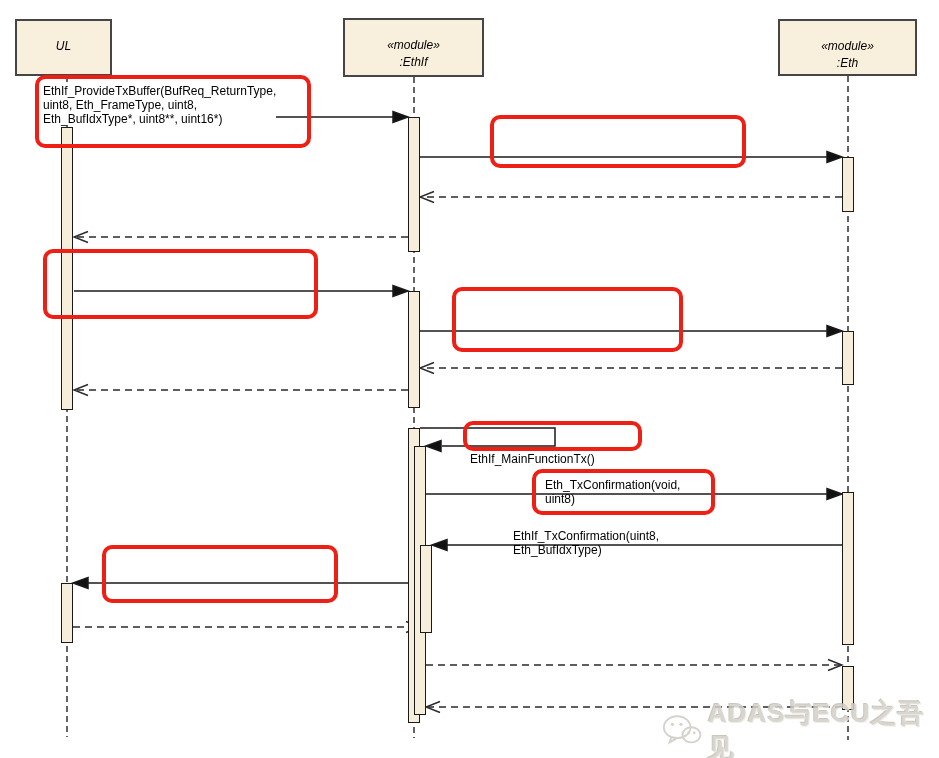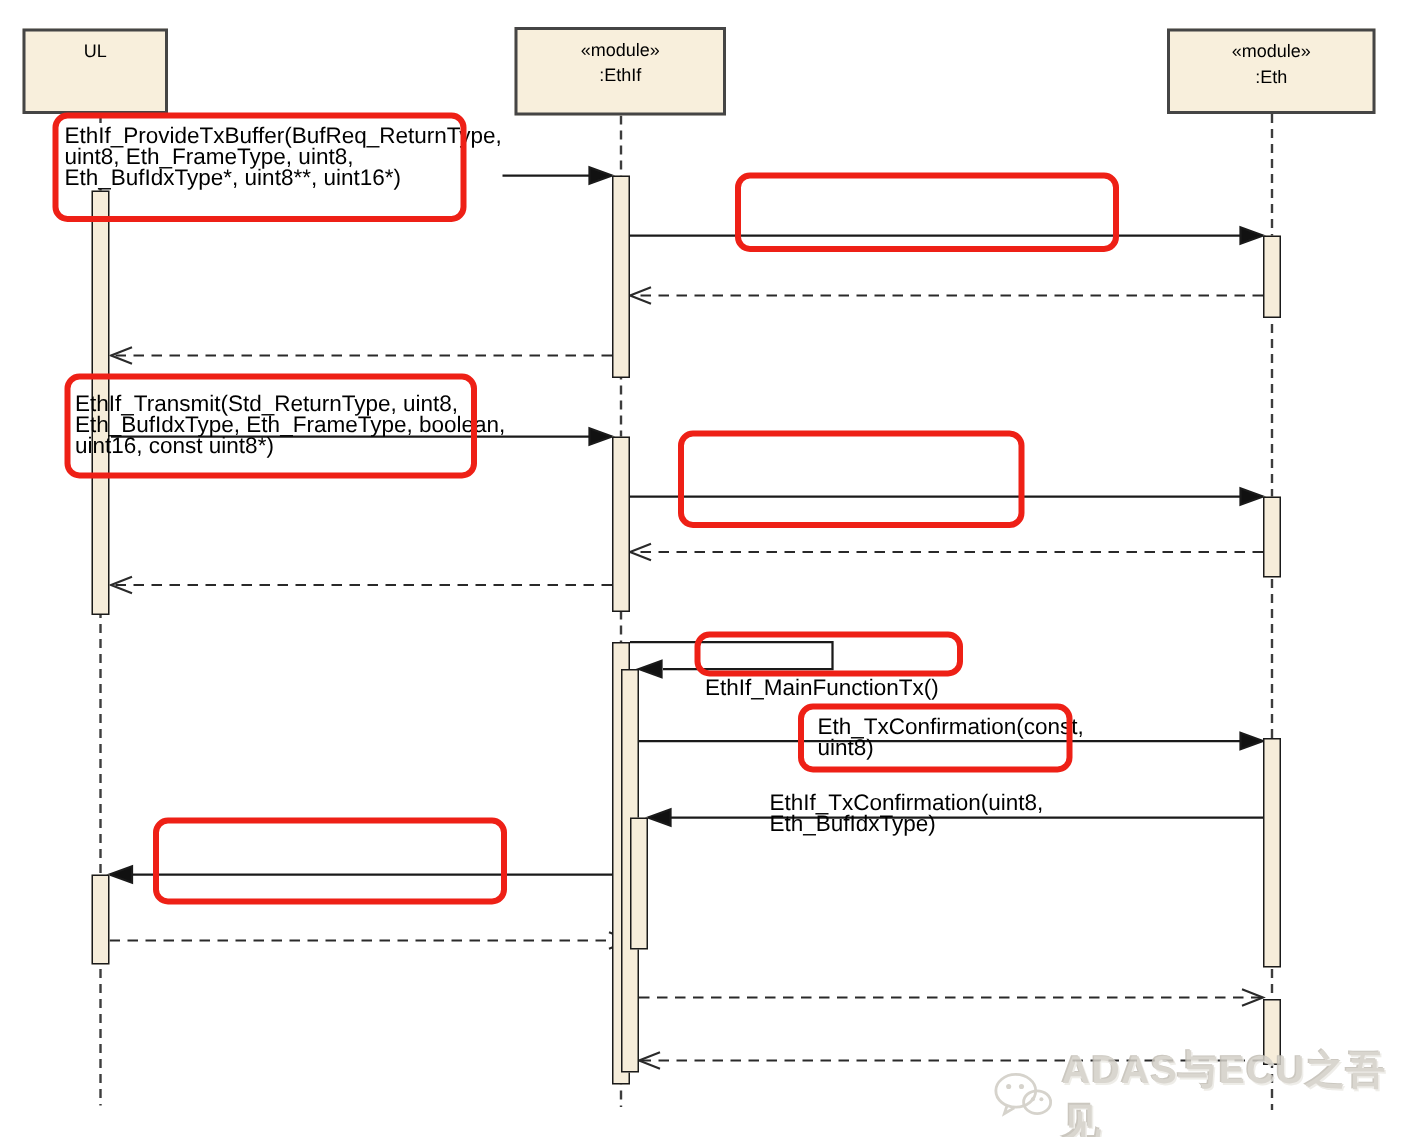--- a/index.html
+++ b/index.html
@@ -16,25 +16,25 @@
     font-family:"Liberation Sans","DejaVu Sans",sans-serif;
   }
   #arrow-layer{position:absolute;left:0;top:0;z-index:1;}
   .act{
     position:absolute;width:12px;background:var(--act-fill);
     border:1.5px solid #1a1a1a;box-sizing:border-box;z-index:2;
   }
   .head{
     position:absolute;background:var(--box-fill);border:2px solid var(--box-border);
     box-sizing:border-box;z-index:3;text-align:center;color:#000;
-    font-size:12px;line-height:17px;padding-top:5px;
+    font-size:12px;line-height:17px;padding-top:17px;font-style:italic;
   }
   .head .stereo:empty{display:none;}
   .msg{
-    position:absolute;z-index:4;color:#000;font-size:15px;line-height:14px;
+    position:absolute;z-index:4;color:#000;font-size:12px;line-height:14px;
     white-space:pre-line;width:max-content;
   }
   .msg.mask{background:#ffffff;}
   .hl{
     position:absolute;border:4px solid var(--hl);border-radius:10px;
     box-sizing:border-box;z-index:5;pointer-events:none;
   }
   #watermark{
     position:absolute;z-index:6;display:flex;align-items:center;gap:6px;
     color:var(--wm);opacity:.85;
@@ -145,25 +145,22 @@
     <div>:EthIf</div>
   </div>
   <div class="head" style="left:778px;top:19px;width:139px;height:57px">
     <div class="stereo">«module»</div>
     <div>:Eth</div>
   </div>
 
   <div class="msg mask" style="left:43px;top:84px">EthIf_ProvideTxBuffer(BufReq_ReturnType,
 uint8, Eth_FrameType, uint8,
 Eth_BufIdxType*, uint8**, uint16*)</div>
-  <div class="msg" style="left:50px;top:263px">EthIf_Transmit(Std_ReturnType, uint8,
-Eth_BufIdxType, Eth_FrameType, boolean,
-uint16, const uint8*)</div>
   <div class="msg mask" style="left:470px;top:452px">EthIf_MainFunctionTx()</div>
-  <div class="msg" style="left:545px;top:478px">Eth_TxConfirmation(const,
+  <div class="msg" style="left:545px;top:478px">Eth_TxConfirmation(void,
 uint8)</div>
   <div class="msg" style="left:513px;top:529px">EthIf_TxConfirmation(uint8,
 Eth_BufIdxType)</div>
 
   <div class="hl" style="left:35px;top:75px;width:276px;height:73px"></div>
   <div class="hl" style="left:490px;top:115px;width:256px;height:53px"></div>
   <div class="hl" style="left:43px;top:249px;width:275px;height:70px"></div>
   <div class="hl" style="left:452px;top:287px;width:231px;height:65px"></div>
   <div class="hl" style="left:463px;top:421px;width:179px;height:30px"></div>
   <div class="hl" style="left:532px;top:469px;width:183px;height:46px"></div>

